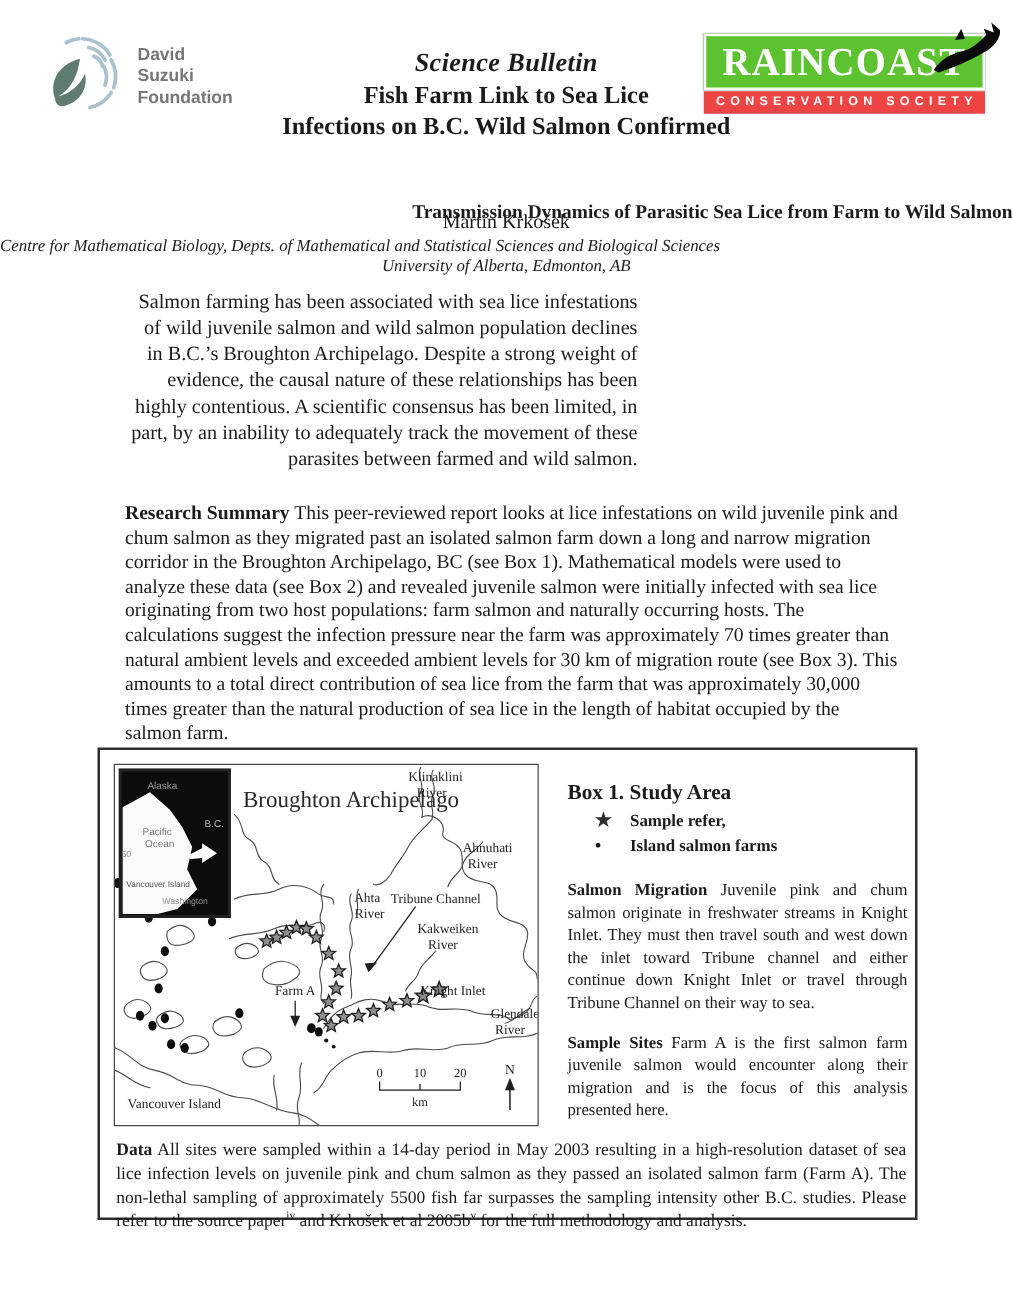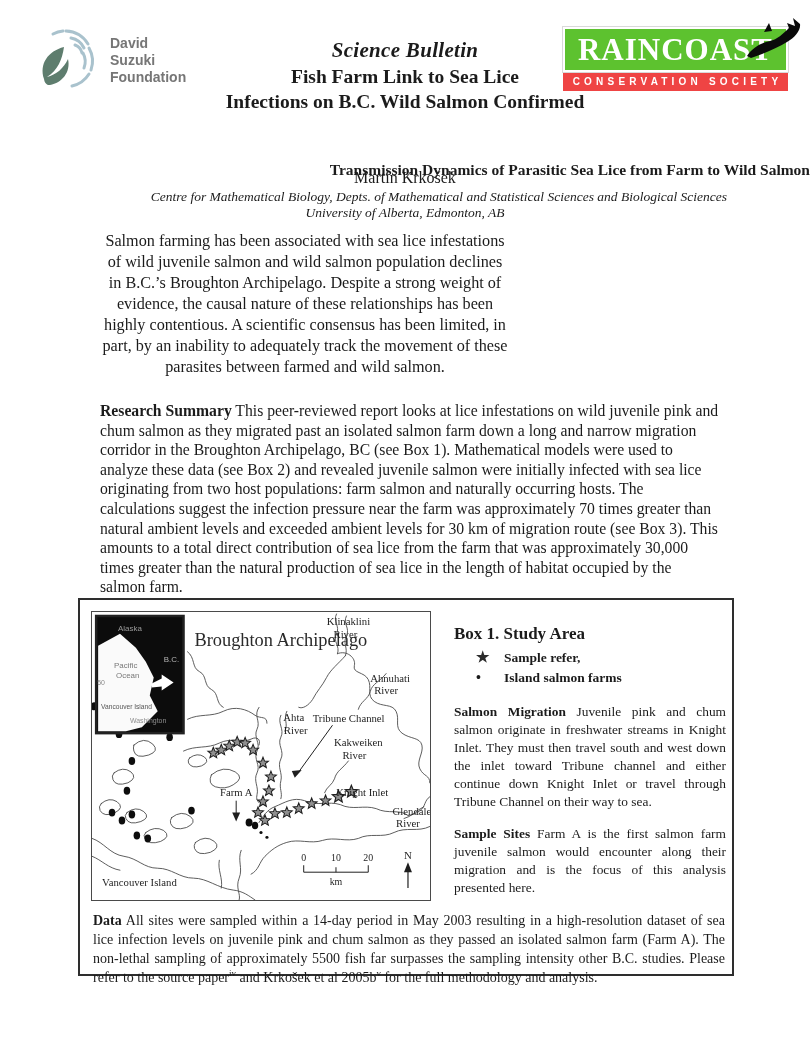--- a/index.html
+++ b/index.html
@@ -15,25 +15,25 @@
 
   .raincoast{position:absolute;left:563px;top:27px;width:225px;}
   .rc-green{position:relative;background:#5dc22f;height:45px;box-shadow:inset 0 0 0 2px #fff, 0 0 0 1px #d9d9d9;display:flex;align-items:center;justify-content:center;}
   .rc-title{color:#fff;font-family:"Liberation Serif",serif;font-weight:700;font-size:31px;letter-spacing:1px;transform:scaleY(1.02);}
   .rc-black{background:#ef4444;color:#fff;font-family:"Liberation Sans",sans-serif;font-size:10px;font-weight:700;letter-spacing:4.2px;text-align:center;padding:4px 0 4px 4px;}
   .rc-orca{position:absolute;right:-14px;top:-9px;}
 
   
   .subtitle{position:absolute;left:0;top:141px;width:810px;text-align:right;font-size:15.5px;font-weight:700;margin-top:20px;}
   .author{position:absolute;left:0;top:169px;width:810px;text-align:center;font-size:16px;}
-  .affil1{position:absolute;left:0;top:189px;width:727px;text-align:right;font-size:13.5px;font-style:italic;}
+  .affil1{position:absolute;left:0;top:189px;width:727px;text-align:left;font-size:13.5px;font-style:italic;}
   .affil2{position:absolute;left:0;top:205px;width:810px;text-align:center;font-size:13.5px;font-style:italic;}
 
   
-  .intro{position:absolute;left:100px;top:231px;width:410px;font-size:16.2px;line-height:21px;text-align:center;}
+  .intro{position:absolute;left:100px;top:231px;width:410px;font-size:16.2px;line-height:21px;text-align:right;}
   .pullquote{position:absolute;left:511px;top:227px;width:202px;height:169px;box-sizing:border-box;border:2px solid #2b2b2b;padding:7px 9px;font-size:17.8px;line-height:22.6px;font-weight:700;font-style:italic;}
 
   .summary{position:absolute;left:100px;top:401px;width:620px;font-size:15.7px;line-height:19.6px;text-align:left;}
 
   
   .box1{position:absolute;left:78px;top:598px;width:656px;height:378px;box-sizing:border-box;border:2px solid #2e2e2e;}
   .map-fig{position:absolute;left:11px;top:11px;width:340px;height:290px;border:1px solid #4a4a4a;box-sizing:border-box;background:#fff;}
   .box1-col{position:absolute;left:374px;top:24px;width:272px;}
   .box1-heading{font-size:17px;font-weight:700;margin-bottom:3px;}
   .legend-row{display:flex;align-items:baseline;margin-left:22px;font-size:13.5px;font-weight:700;line-height:20px;}

